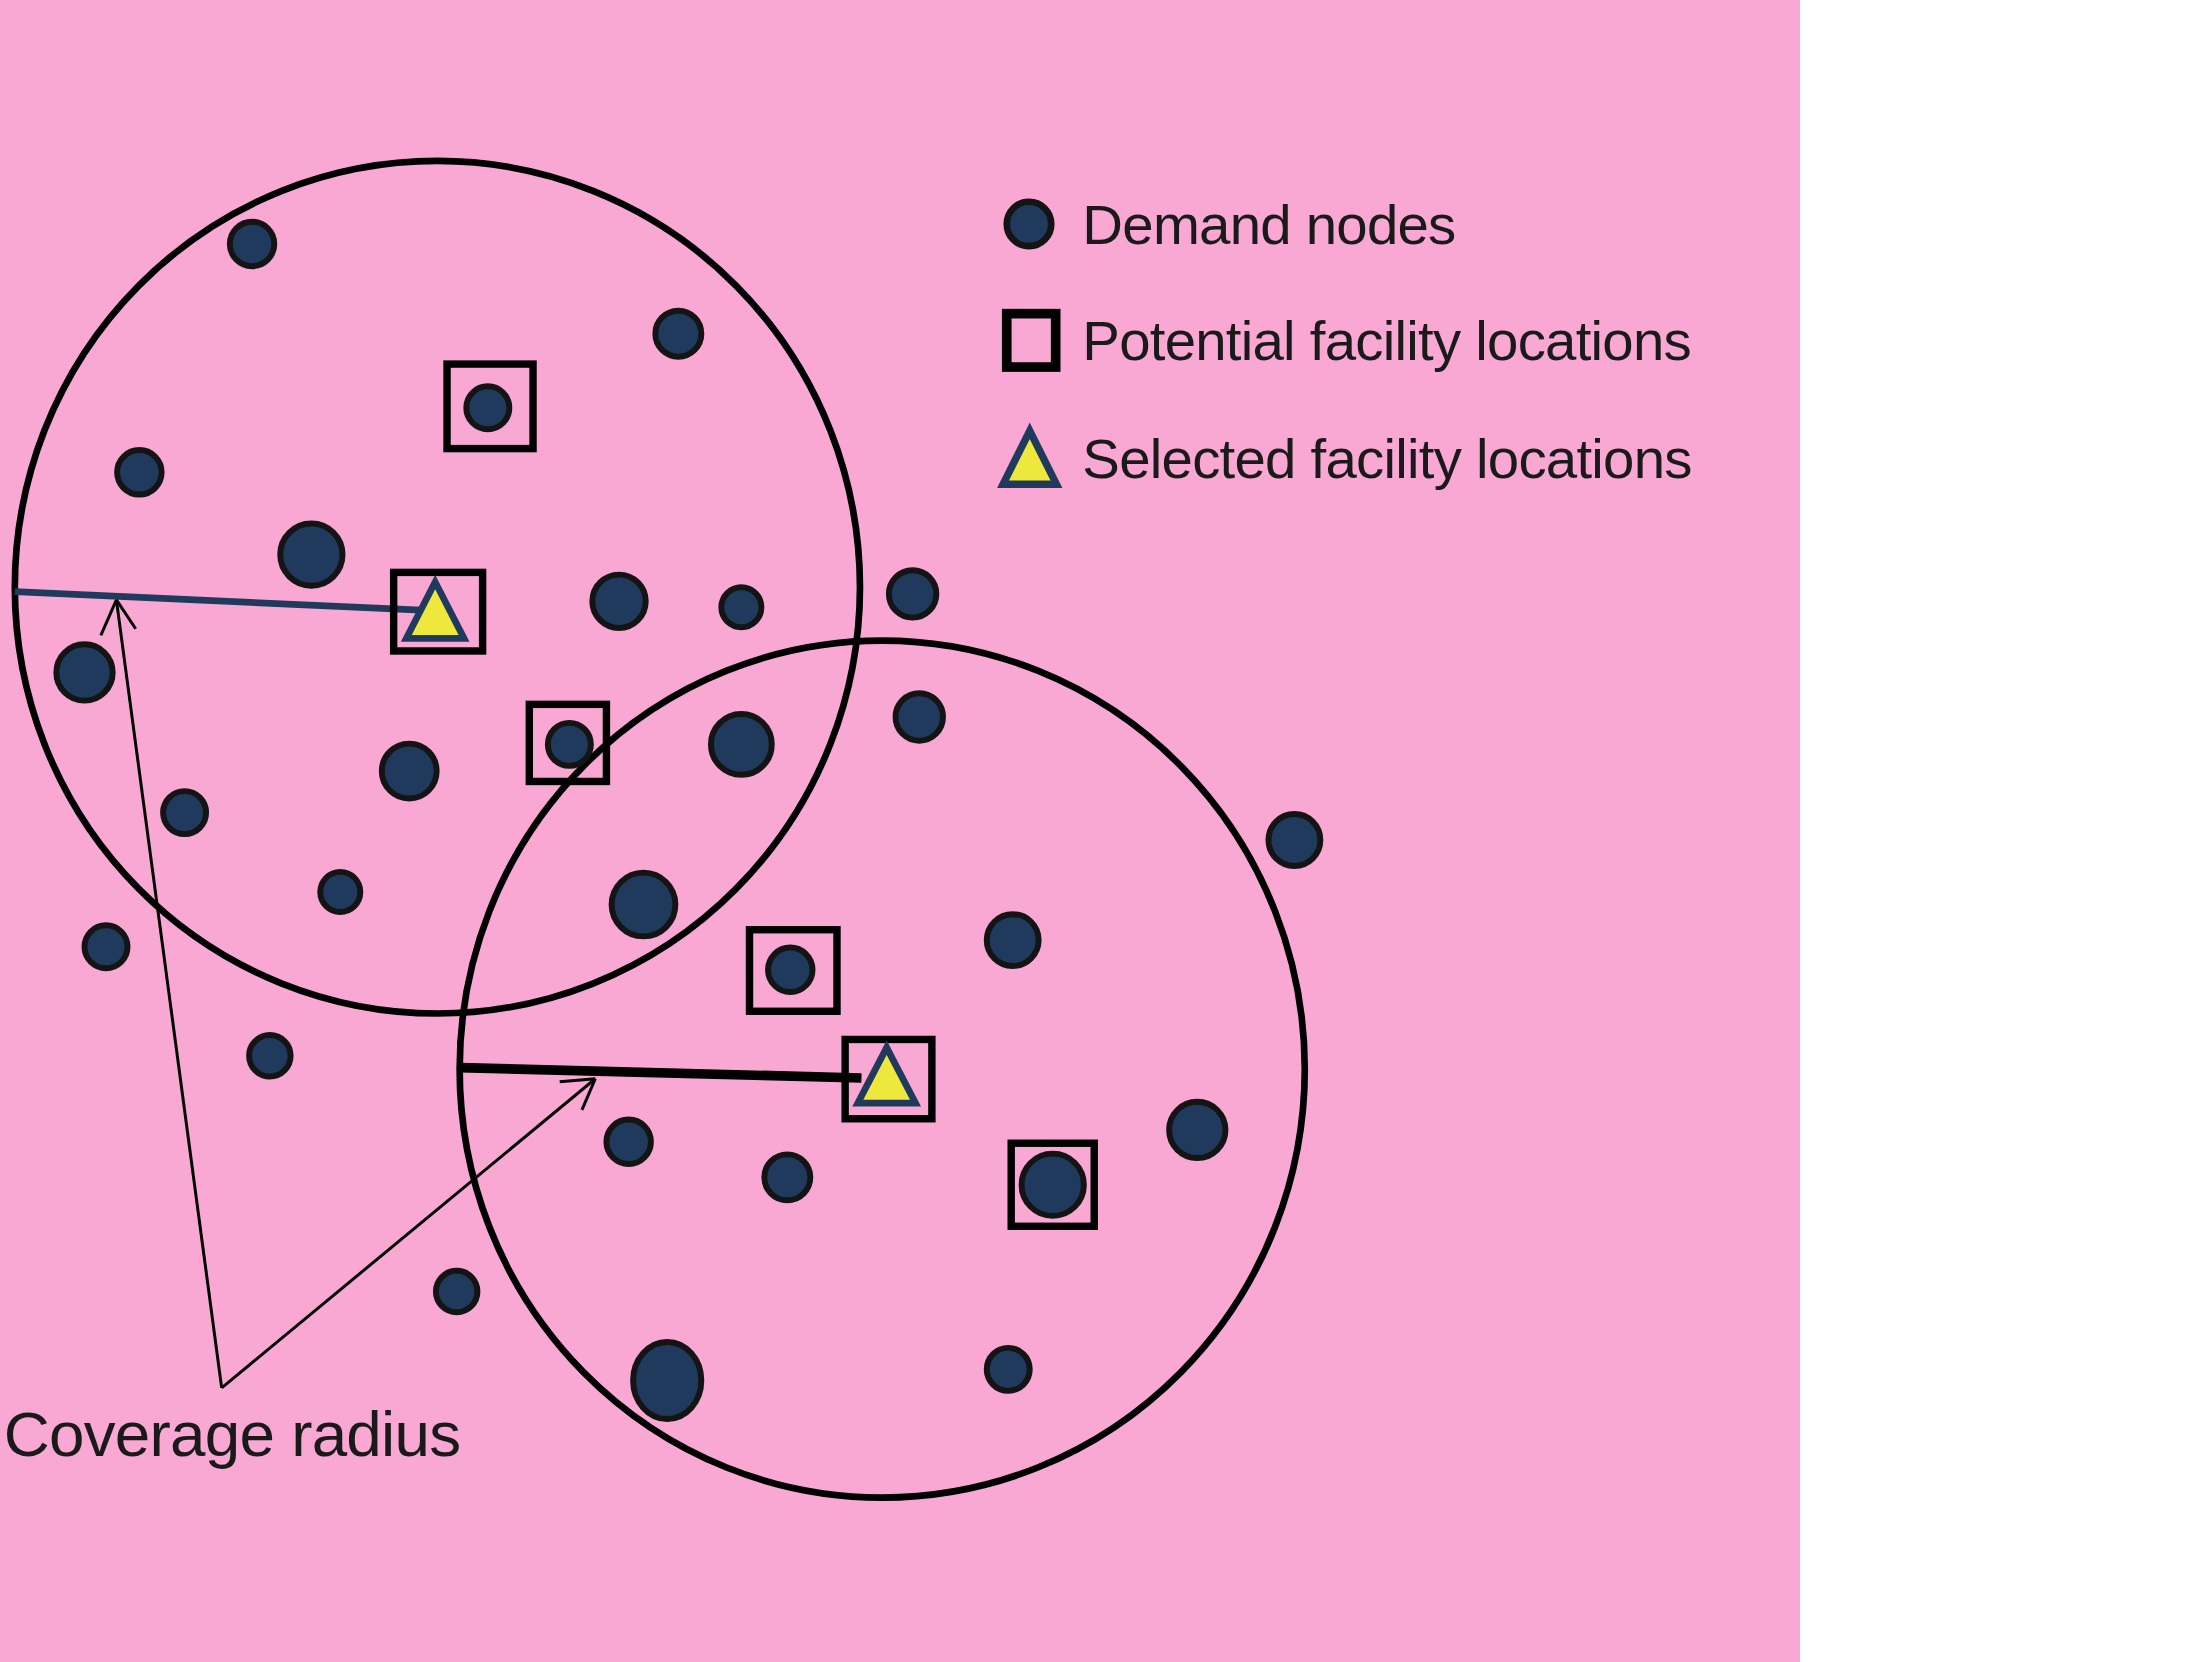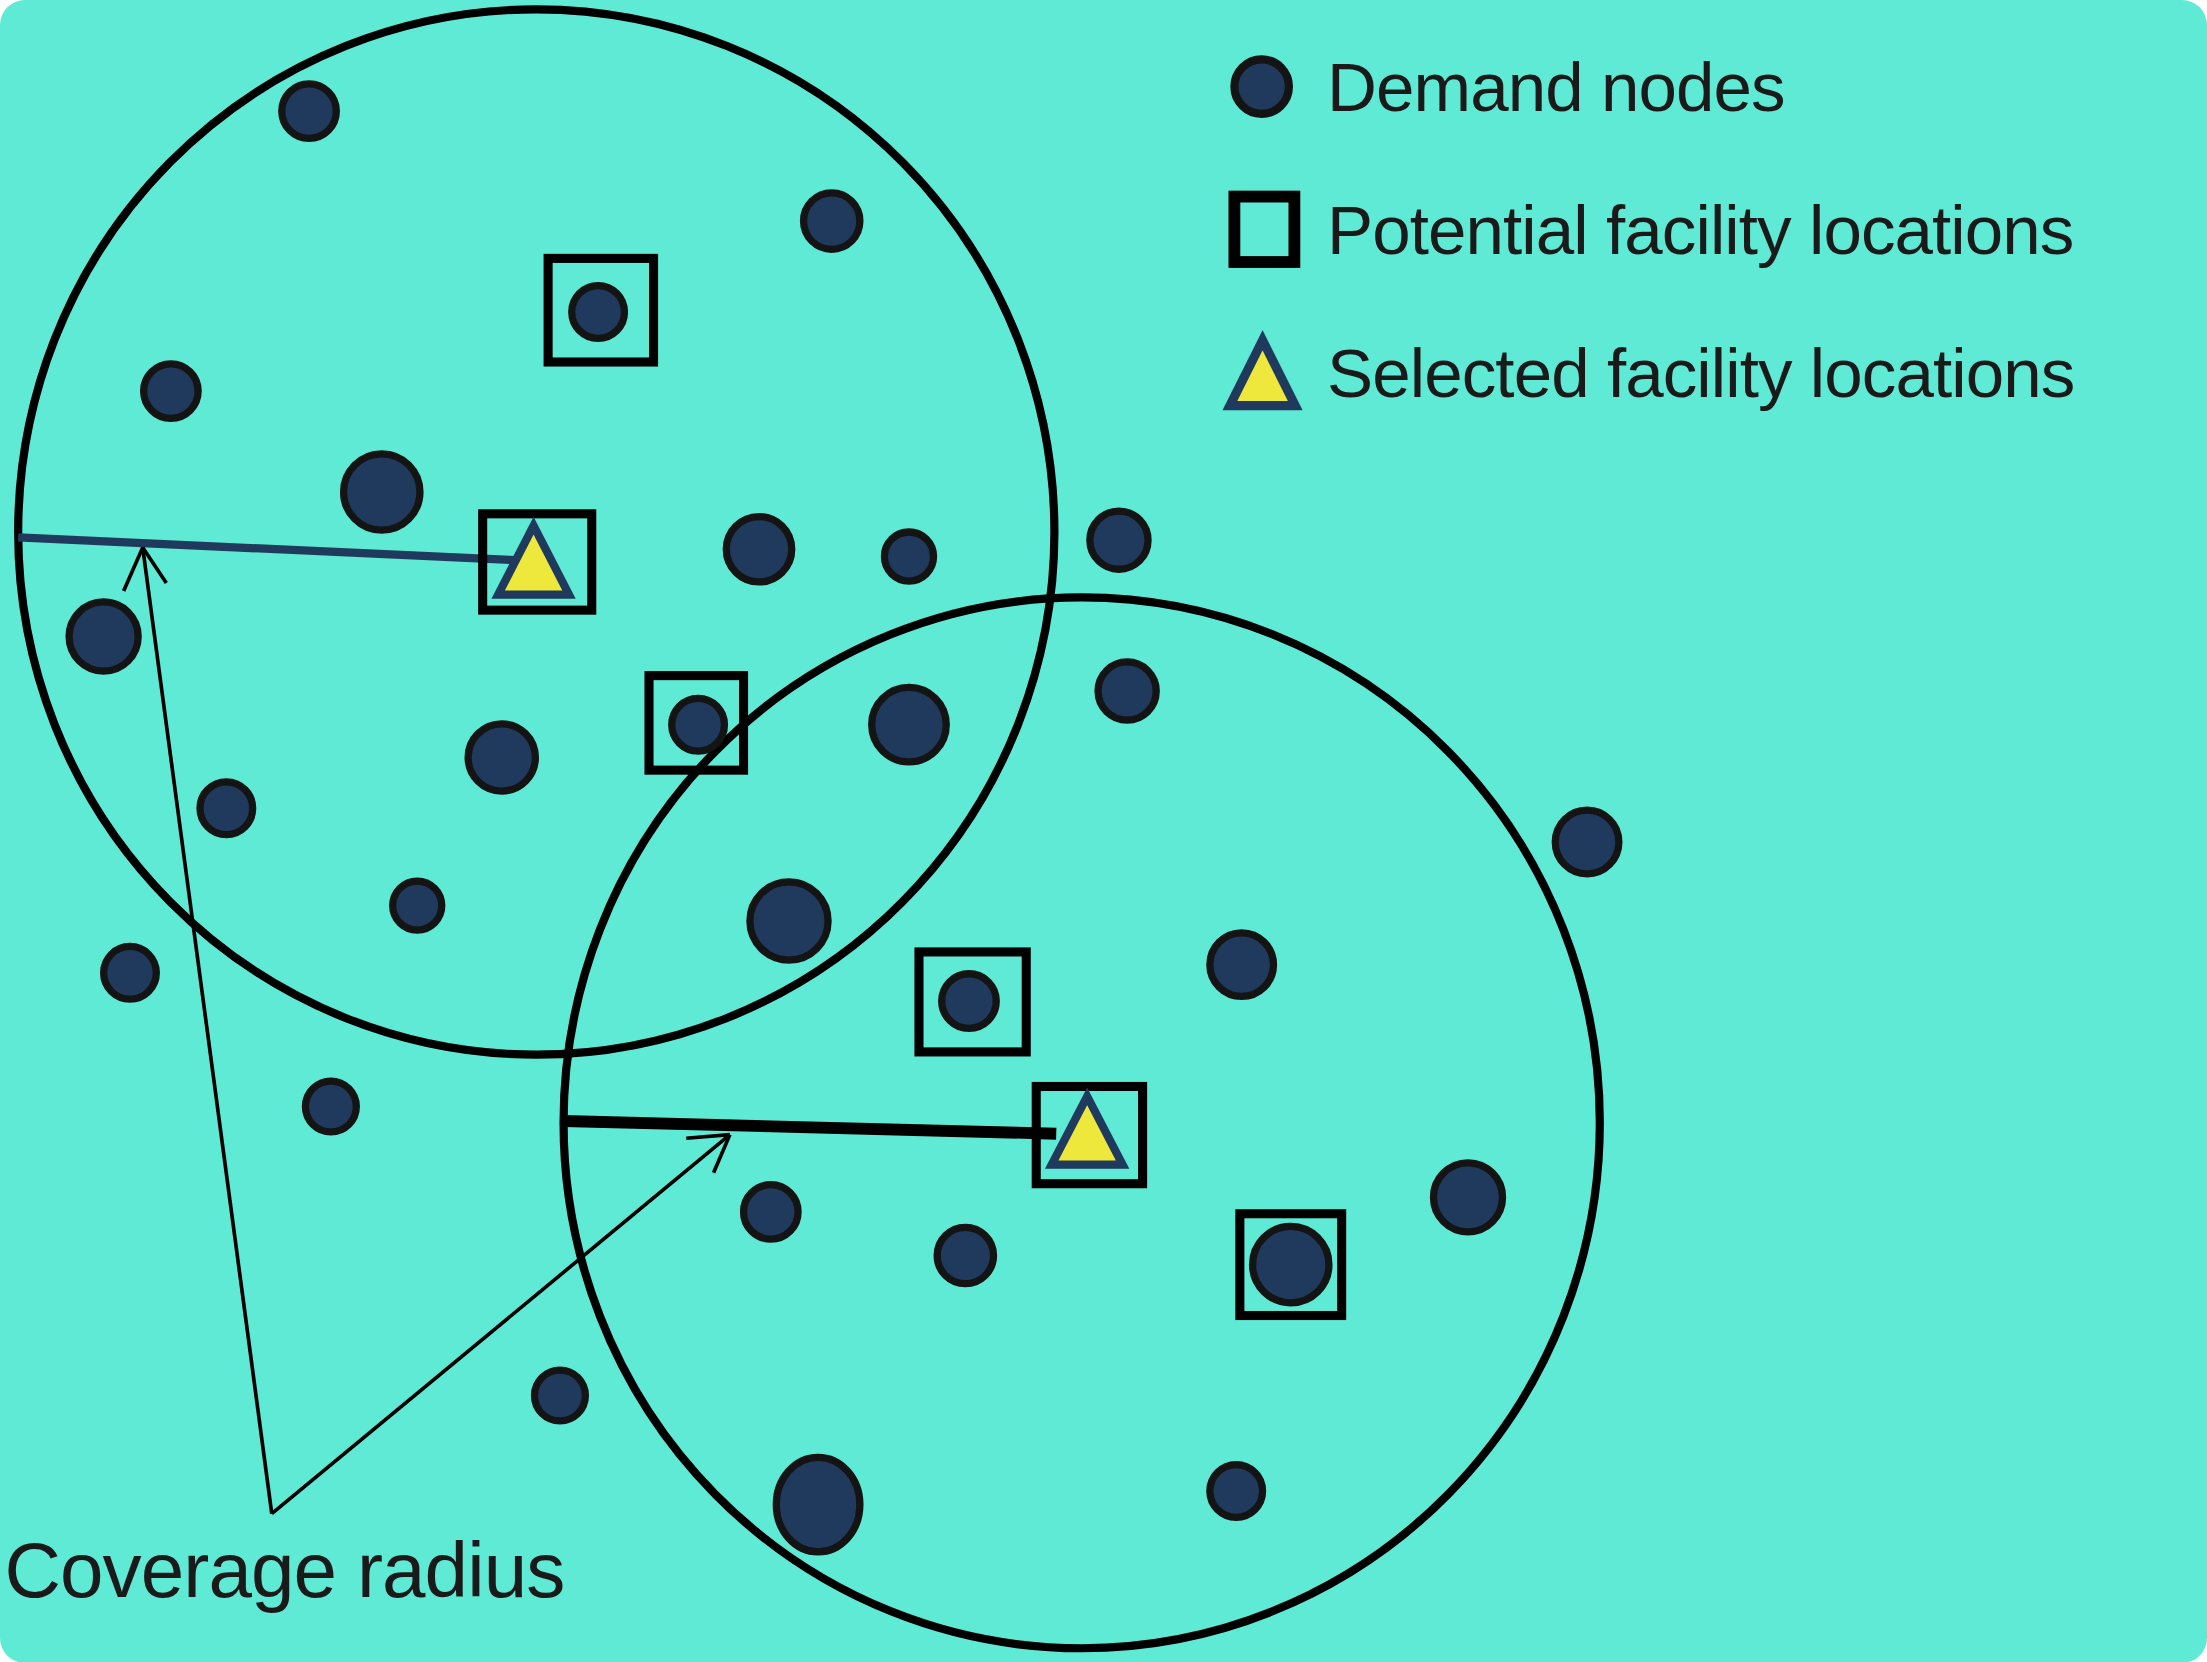--- a/index.html
+++ b/index.html
@@ -1,16 +1,16 @@
 <!DOCTYPE html>
 <html style="font-size:14.5px"><head>
 <meta charset="utf-8">
 <style>
   html,body{margin:0;padding:0;background:#ffffff;}
-  .stage{position:relative;width:2207px;height:1663px;background:#5eead4;overflow:hidden;border-radius:25px;}
+  .stage{position:relative;width:1800px;height:1663px;background:#f9a8d4;overflow:hidden;}
   svg{display:block;width:100%;height:100%;}
   text{font-family:"Liberation Sans",sans-serif;}
 </style>
 </head>
 <body>
 
 <div class="stage">
   <svg id="diagram" viewBox="0 0 2428 1829">
     <g id="layer-circles">
         <ellipse cx="590" cy="585" rx="570" ry="575" fill="none" stroke="#000000" stroke-width="9"></ellipse>

